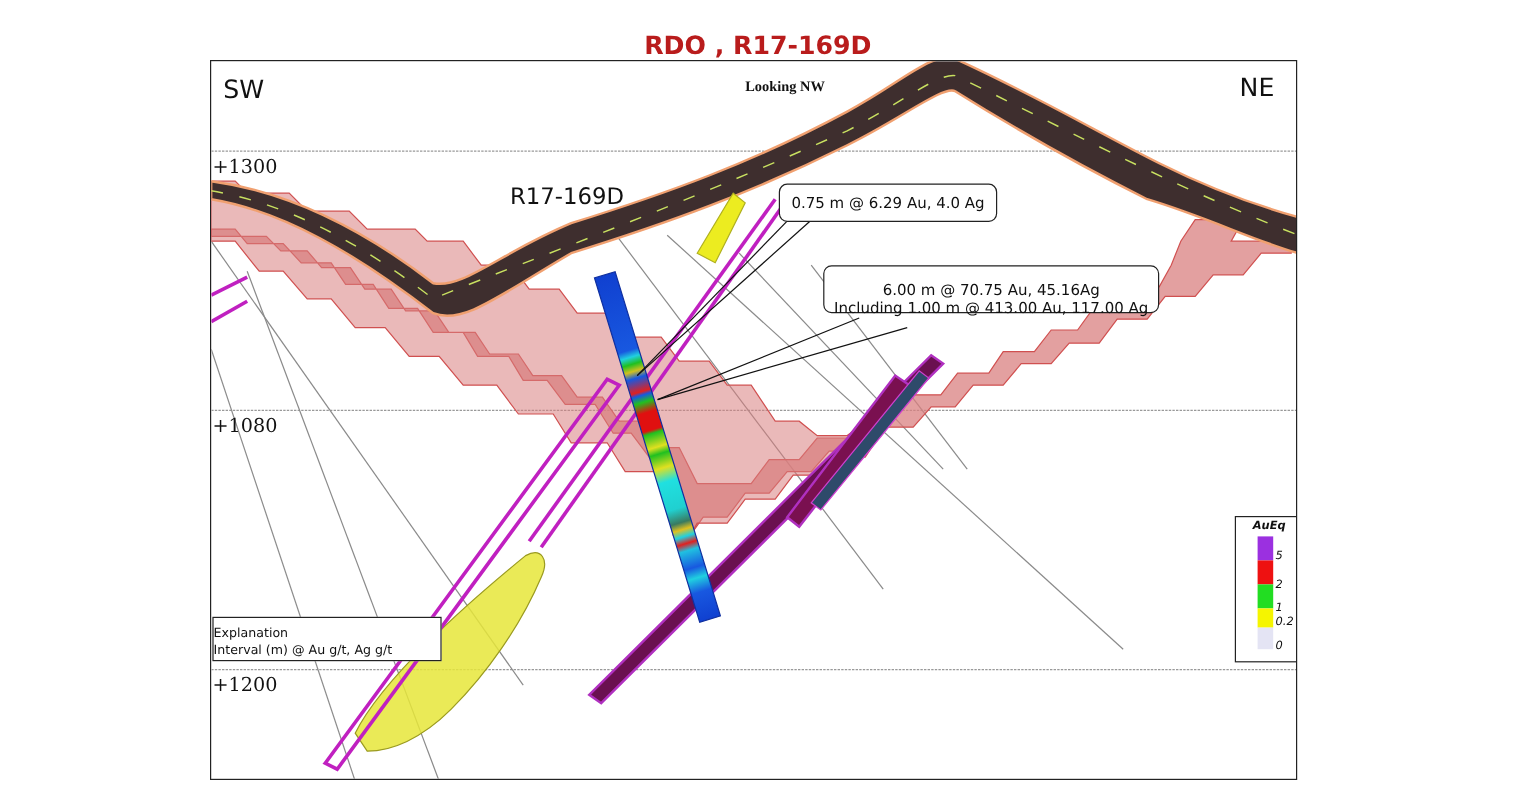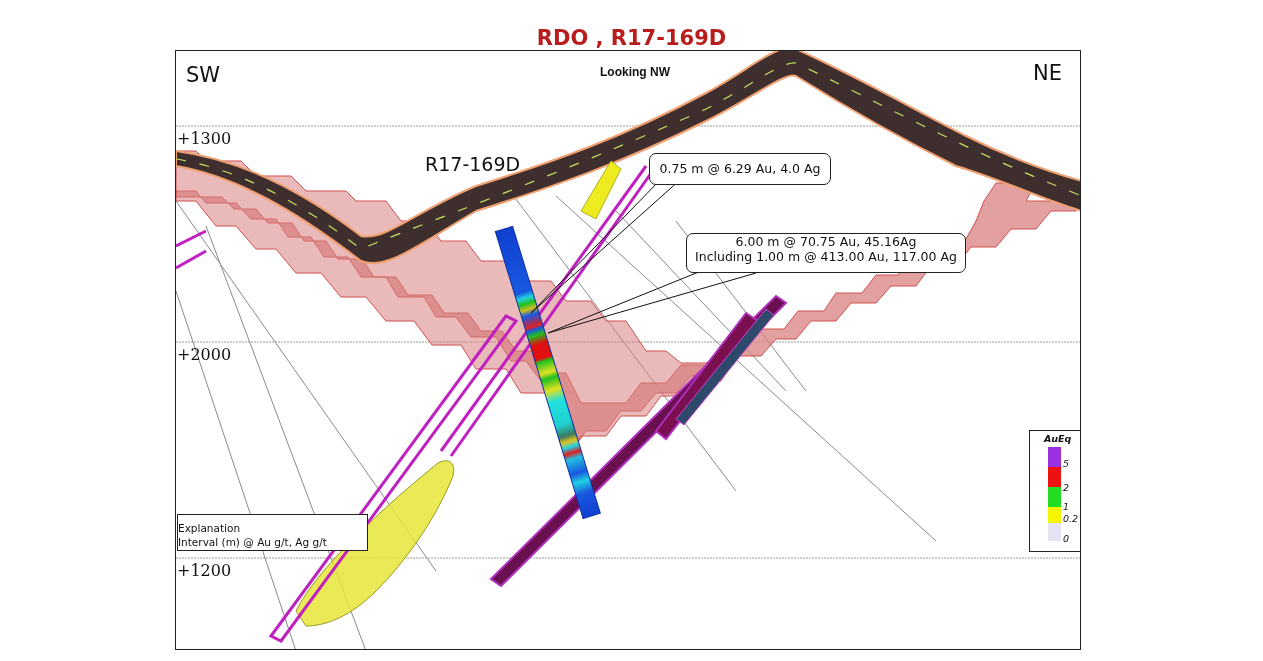--- a/index.html
+++ b/index.html
@@ -2,21 +2,21 @@
 <html><head>
 <meta charset="utf-8">
 <style>
   html, body { margin:0; padding:0; background:#ffffff; }
   body { width:1263px; height:661px; position:relative; overflow:hidden; font-family:"Liberation Sans", sans-serif; }
   .title { position:absolute; left:0; top:8px; width:1263px; text-align:center; font-weight:bold; font-size:21px; color:#b91c1c; font-family:"DejaVu Sans", sans-serif; letter-spacing:0px;margin-top:18px; }
   .frame { position:absolute; left:175px; top:50px; width:906px; height:600px; border:1.5px solid #222; box-sizing:border-box; overflow:hidden; background:#fff; }
   svg.scene { position:absolute; left:0; top:0; }
   .lbl { position:absolute; color:#111; }
   .dir { font-size:21px; font-family:"DejaVu Sans", sans-serif; }
-  .looking { font-size:12px; font-weight:bold; font-family:Liberation Sans, sans-serif; }
+  .looking { font-size:12px; font-weight:bold; font-family:Liberation Serif, serif;margin-left:21px; }
   .elev { font-size:16px; font-family:"DejaVu Serif", serif; }
   .holename { font-size:19px; font-family:"DejaVu Sans", sans-serif; }
   .callout { position:absolute; background:#fff; border:1.3px solid #222; border-radius:7px; text-align:center; font-size:12.5px; color:#111; line-height:15px; box-sizing:border-box; font-family:"DejaVu Sans", sans-serif; }
   .explain { position:absolute; background:#fff; border:1.3px solid #222; text-align:left; font-size:10.5px; line-height:14px; color:#111; box-sizing:border-box; padding-top:6px; font-family:"DejaVu Sans", sans-serif; }
   .legend { position:absolute; left:853px; top:379px; width:52px; height:122px; border:1.3px solid #222; background:#fff; box-sizing:border-box; font-family:"DejaVu Sans", sans-serif;font-style:italic; }
   .legend .ttl { position:absolute; left:14px; top:2px; font-size:9.5px; font-weight:bold; color:#111; }
   .legend .sw { position:absolute; left:18px; width:13px; }
   .legend .tk { position:absolute; left:33px; font-size:9.5px; color:#111; }
 </style>
 </head>
@@ -106,29 +106,29 @@
       <line x1="372" y1="282" x2="540" y2="214"></line>
       <line x1="372" y1="282" x2="580" y2="222"></line>
     </g>
   </svg>
 
   <div class="lbl dir" style="left:10px;top:12px;">SW</div>
   <div class="lbl dir" style="left:857px;top:10px;">NE</div>
   <div class="lbl looking" style="left:424px;top:14px;">Looking NW</div>
 
   <div class="lbl elev" style="left:1px;top:78px;">+1300</div>
-  <div class="lbl elev" style="left:1px;top:294px;">+2000</div>
+  <div class="lbl elev" style="left:1px;top:294px;">+1080</div>
   <div class="lbl elev" style="left:1px;top:510px;">+1200</div>
 
   <div class="lbl holename" style="left:249px;top:102px;">R17-169D</div>
 
   <div class="callout" style="left:473px;top:102px;width:182px;height:32px;padding-top:7px;">
     <span>0.75 m @ 6.29 Au, 4.0 Ag</span>
   </div>
-  <div class="callout" style="left:510px;top:182px;width:280px;height:40px;padding-top:0;">
+  <div class="callout" style="left:510px;top:170px;width:280px;height:40px;padding-top:12px;">
     <div>6.00 m @ 70.75 Au, 45.16Ag</div>
     <div>Including 1.00 m @ 413.00 Au, 117.00  Ag</div>
   </div>
 
   <div class="explain" style="left:1px;top:463px;width:191px;height:37px;">
     <div>Explanation</div>
     <div>Interval (m) @  Au g/t, Ag g/t</div>
   </div>
 
   <div class="legend">

